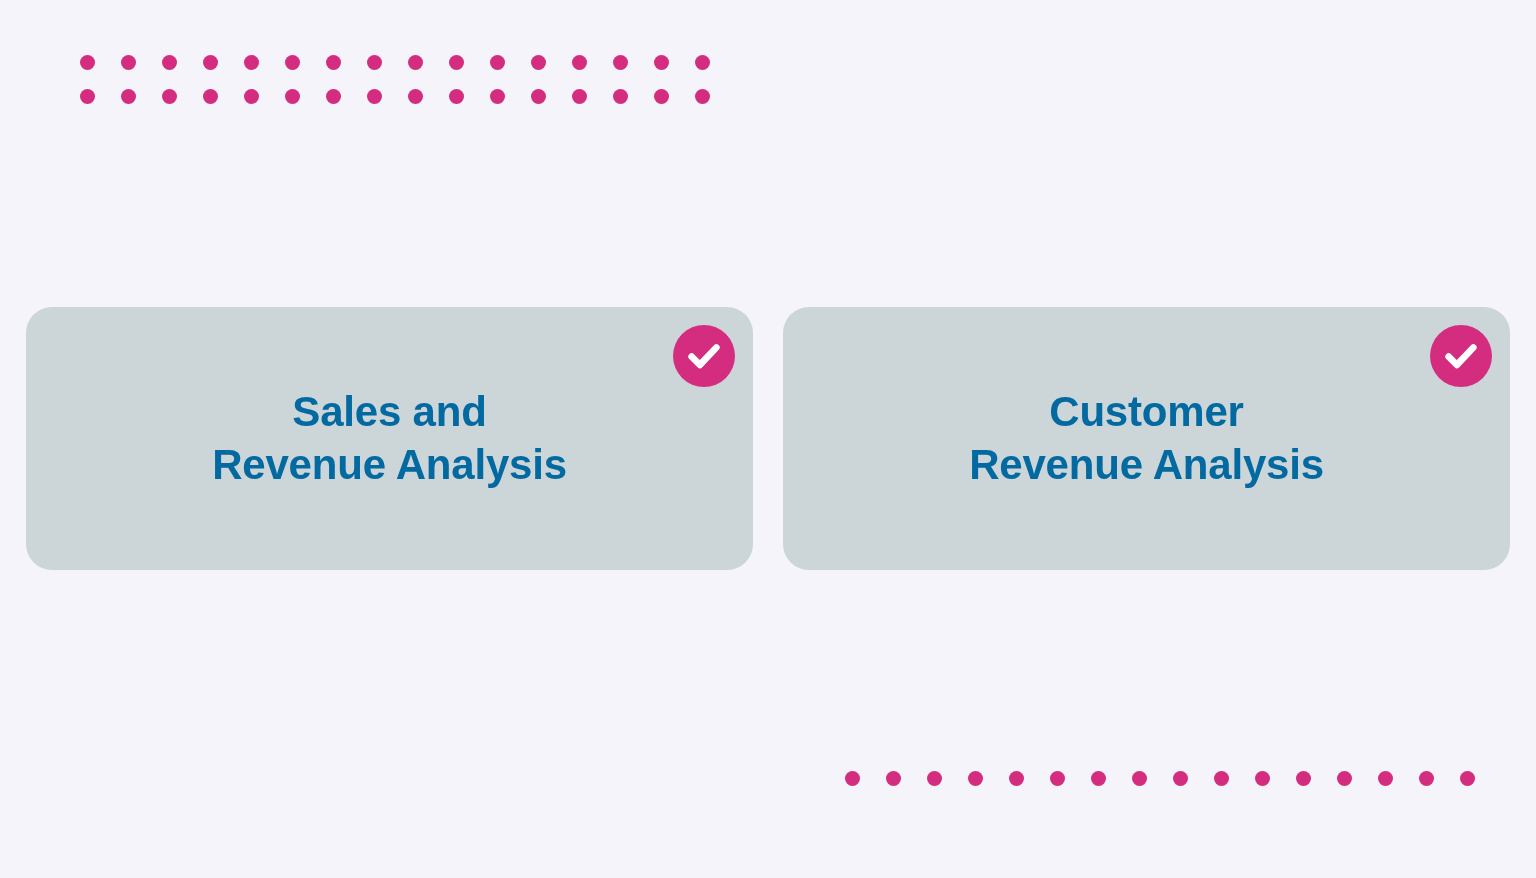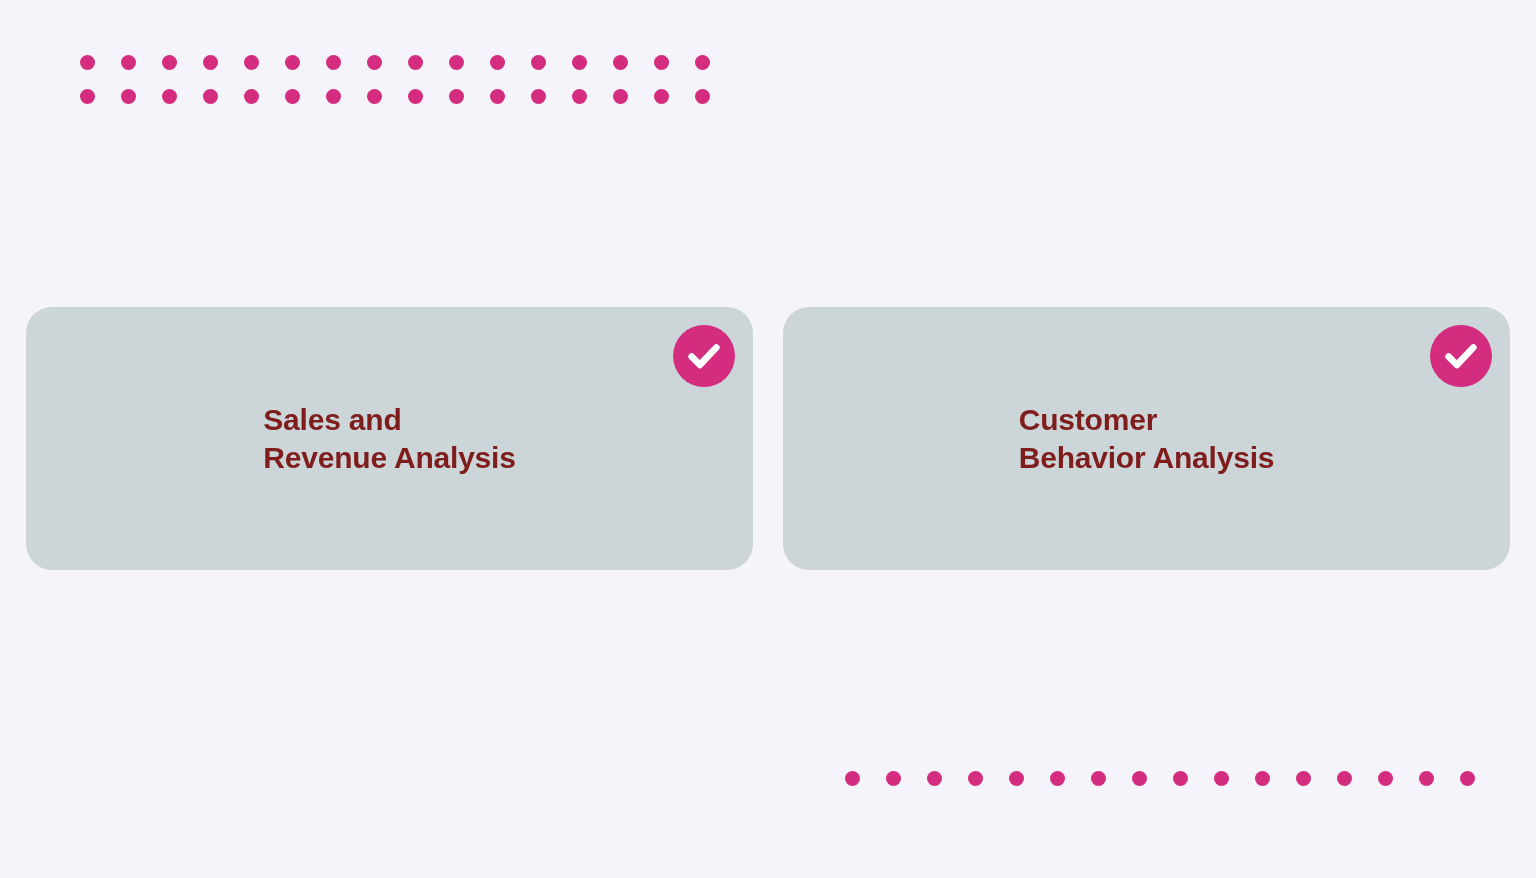--- a/index.html
+++ b/index.html
@@ -66,25 +66,25 @@
     flex: 1 1 0;
     background: #ccd5d8;
     border-radius: 26px;
     display: flex;
     align-items: center;
     justify-content: center;
     padding: 0 6px;
   }
 
   .card-title {
-    font-size: 30px;
+    font-size: 42px;
     font-weight: bold;
     line-height: 1.25;
-    color: #7f1d1d;
-    text-align: left;
+    color: #0369a1;
+    text-align: center;
     letter-spacing: -0.2px;
     white-space: pre-line;
   }
 
   
   .check-badge {
     position: absolute;
     top: 18px;
     right: 18px;
     width: 62px;
@@ -156,21 +156,21 @@
 Revenue Analysis</div>
   </div>
 
   <div class="card">
     <div class="check-badge">
       <svg viewBox="0 0 24 24" aria-hidden="true">
         <path d="M4.2 12.4 L9.4 17.6 L19.8 6.6" fill="none" stroke="#ffffff" stroke-width="4.2" stroke-linecap="round" stroke-linejoin="round"></path>
       </svg>
     </div>
     <div class="card-title">Customer
-Behavior Analysis</div>
+Revenue Analysis</div>
   </div>
 
 
 </div>
 
 <div class="dot-grid" id="dots-bottom">
     <div class="dot-row">
       <span class="dot" style="background: rgb(212, 45, 127);"></span>
       <span class="dot" style="background: rgb(212, 45, 127);"></span>
       <span class="dot" style="background: rgb(212, 45, 127);"></span>

